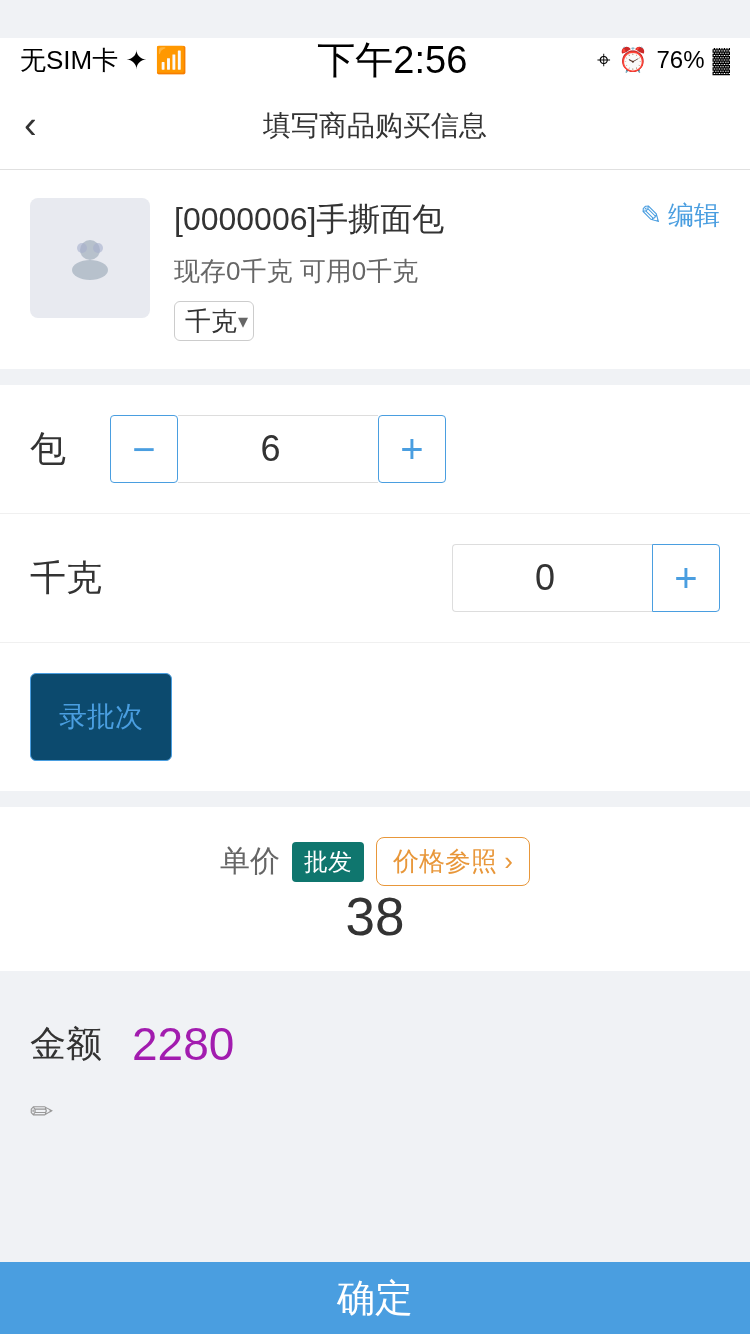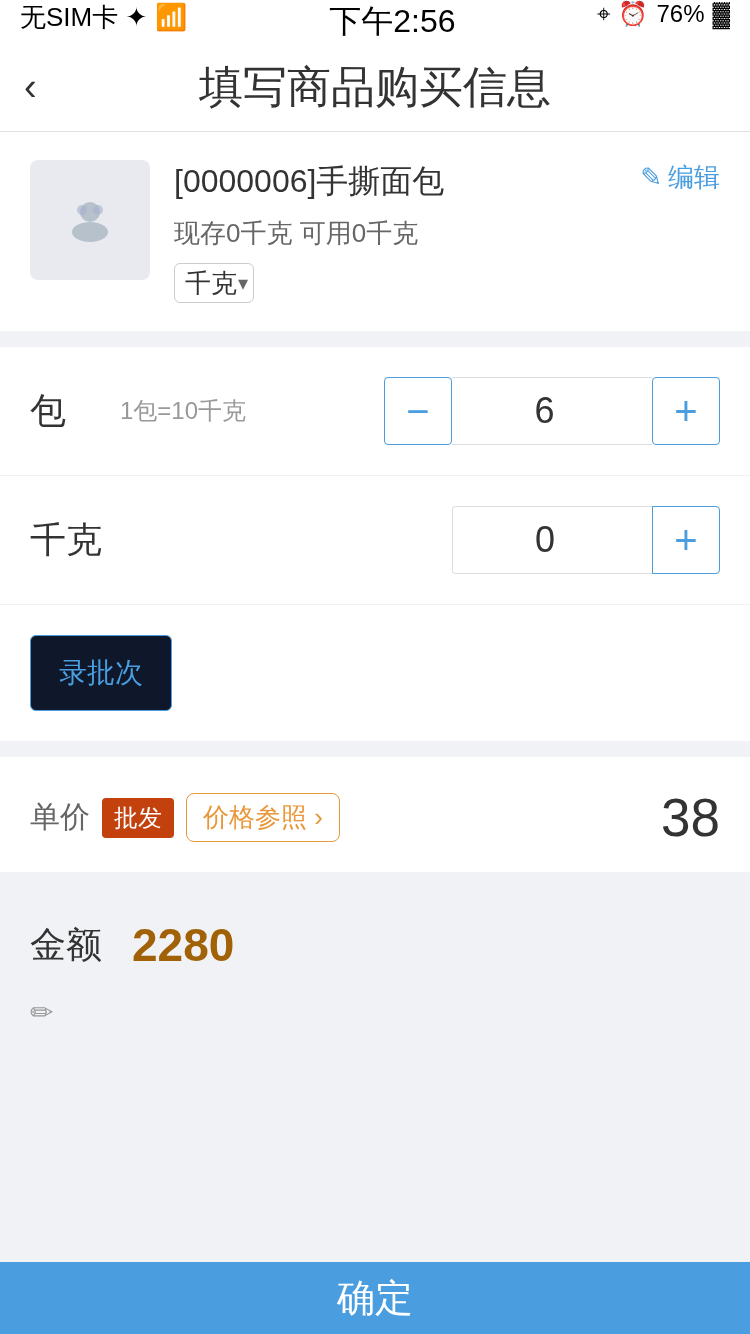--- a/index.html
+++ b/index.html
@@ -11,34 +11,35 @@
       background: #f0f2f5;
       display: flex;
       flex-direction: column;
     }
 
     
     .status-bar {
       height: 44px;
       background: #fff;
       display: flex;
-      align-items: flex-start;
+      align-items: center;
       justify-content: space-between;
       padding: 0 20px;
       font-size: 28px;
+      margin-top: 38px;
     }
     .status-left {
       display: flex;
       align-items: center;
       gap: 8px;
       font-size: 26px;
       color: #000;
     }
     .status-center {
-      font-size: 32px;
+      font-size: 38px;
       font-weight: 500;
       color: #000;
     }
     .status-right {
       display: flex;
       align-items: center;
       gap: 8px;
       font-size: 24px;
       color: #000;
     }
@@ -54,21 +55,21 @@
       border-bottom: 1px solid #e0e0e0;
     }
     .nav-back {
       position: absolute;
       left: 24px;
       font-size: 38px;
       color: #333;
       cursor: pointer;
     }
     .nav-title {
-      font-size: 44px;
+      font-size: 28px;
       font-weight: 500;
       color: #333;
       font-family: Liberation Mono, monospace;
     }
 
     
     .product-card {
       background: #fff;
       padding: 28px 30px;
       display: flex;
@@ -207,49 +208,50 @@
       justify-content: space-between;
       padding: 30px 30px;
     }
     .total-text {
       font-size: 34px;
       color: #333;
     }
     .batch-btn {
       border: 1px solid #4a9ee0;
       color: #4a9ee0;
-      background: #0f172a;
+      background: #0c4a6e;
       font-size: 28px;
-      padding: 18px 28px;
+      padding: 24px 28px;
       border-radius: 6px;
       cursor: pointer;
     }
 
     
     .price-section {
       background: #fff;
       padding: 30px 30px 24px;
       margin-bottom: 16px;
     }
     .price-row {
       display: flex;
       align-items: center;
       justify-content: space-between;
+      flex-direction: column;
     }
     .price-label-group {
       display: flex;
       align-items: center;
       gap: 12px;
     }
     .price-label {
       font-size: 30px;
       color: #666;
     }
     .price-tag {
-      background: #c2410c;
+      background: #0f766e;
       color: #fff;
       font-size: 24px;
       padding: 4px 12px;
       border-radius: 4px;
     }
     .price-ref-btn {
       border: 1px solid #e8973a;
       color: #e8973a;
       background: #fff;
       font-size: 26px;
@@ -277,22 +279,22 @@
       align-items: center;
       gap: 30px;
       margin-bottom: 24px;
     }
     .amount-label {
       font-size: 36px;
       color: #333;
     }
     .amount-value {
       font-size: 46px;
-      color: #a16207;
-      font-weight: 700;
+      color: #a21caf;
+      font-weight: 400;
     }
     .note-row {
       display: flex;
       align-items: center;
       gap: 12px;
       color: #999;
       font-size: 28px;
       cursor: pointer;
     }
 
@@ -357,21 +359,20 @@
   </div>
   <div class="edit-btn">
     <span>✎</span>
     <span>编辑</span>
   </div>
 </div>
 
 <div class="section">
   <div class="qty-row">
     <span class="qty-label">包</span>
-    <span class="qty-sublabel">1包=10千克</span>
     <div class="qty-controls">
       <button class="qty-btn">−</button>
       <input class="qty-input" type="number" value="6" style="">
       <button class="qty-btn">+</button>
     </div>
   </div>
 
   <div class="qty-row">
     <span class="qty-label">千克</span>
     <span class="qty-sublabel"></span>

